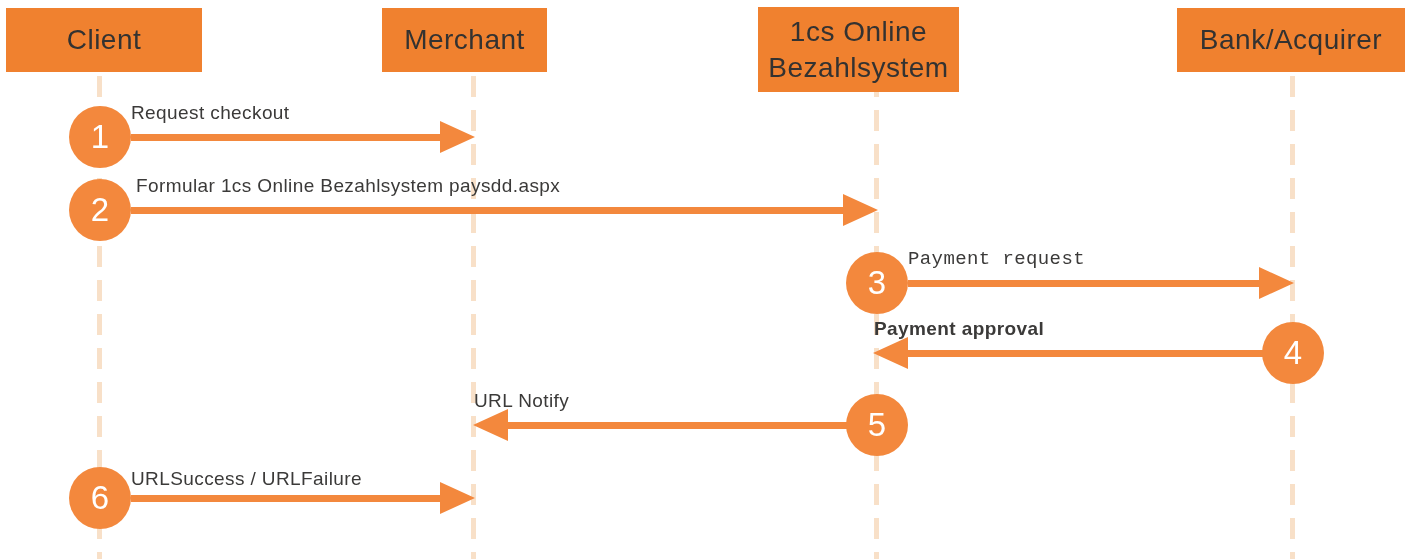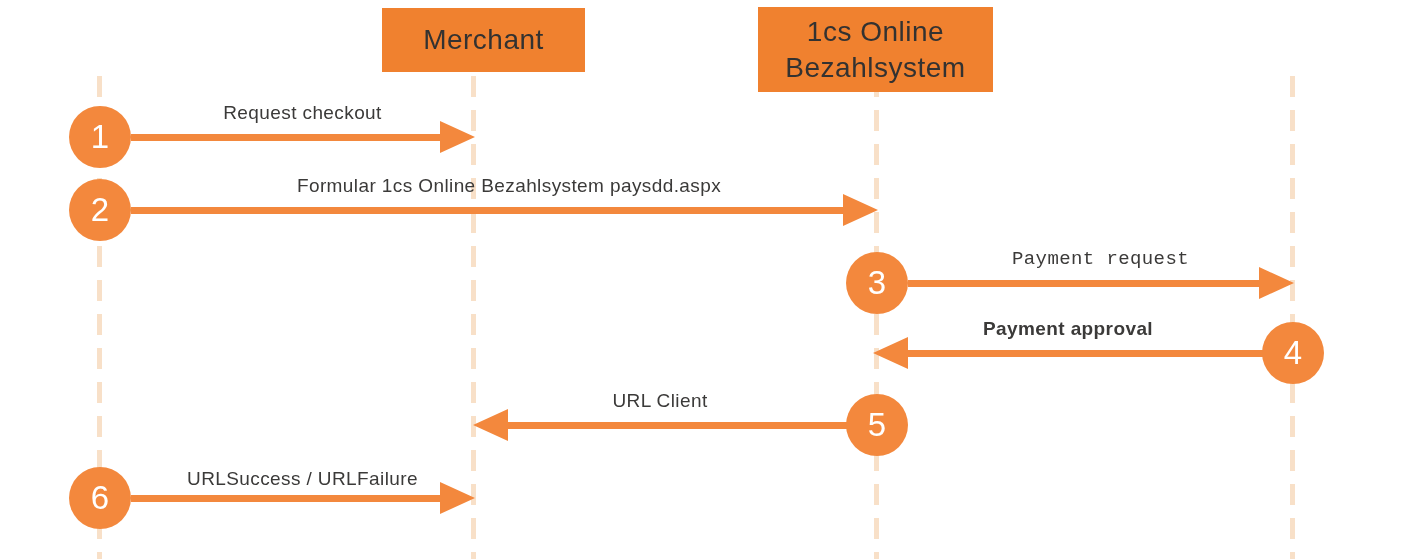--- a/index.html
+++ b/index.html
@@ -43,22 +43,22 @@
     color: #333231;
     display: flex;
     align-items: center;
     justify-content: center;
     text-align: center;
     font-size: 28px;
     letter-spacing: 0.5px;
     line-height: 36px;
   }
   .actor-box.client   { left: 6px;    width: 196px; height: 64px; }
-  .actor-box.merchant { left: 382px;  width: 203px; height: 64px; }
-  .actor-box.onecs    { left: 758px;  width: 235px; height: 85px; top: 7px; }
+  .actor-box.merchant { left: 382px;  width: 165px; height: 64px; }
+  .actor-box.onecs    { left: 758px;  width: 201px; height: 85px; top: 7px; }
   .actor-box.bank     { left: 1177px; width: 228px; height: 64px; }
 
   
   .msg { position: absolute; z-index: 4; }
 
   .step-circle {
     position: absolute;
     width: 62px;
     height: 62px;
     border-radius: 50%;
@@ -83,21 +83,21 @@
     border-bottom: 16px solid transparent;
   }
   .arrow-head.right { border-left: 35px solid #F3883D; }
   .arrow-head.left  { border-right: 35px solid #F3883D; }
 
   .msg-label {
     position: absolute;
     color: #3B3A39;
     font-size: 19px;
     letter-spacing: 0.4px;
-    text-align: center;
+    text-align: left;
     white-space: nowrap;
   }
 
   
   .c1 { left: 69px;   top: 106px; }
   .l1 { left: 131px;  top: 134px; width: 311px; }
   .h1 { left: 440px;  top: 121px; }
   .t1 { left: 131px;  top: 102px; width: 343px; }
 
   .c2 { left: 69px;   top: 179px; }
@@ -128,25 +128,31 @@
 </head>
 <body>
 
 <div id="canvas">
 
   <div class="lifeline client"></div>
   <div class="lifeline merchant"></div>
   <div class="lifeline onecs"></div>
   <div class="lifeline bank"></div>
 
+  <div class="actor-box client">
+    <span>Client</span>
+  </div>
   <div class="actor-box merchant">
     <span>Merchant</span>
   </div>
   <div class="actor-box onecs">
     <span>1cs Online Bezahlsystem</span>
+  </div>
+  <div class="actor-box bank">
+    <span>Bank/Acquirer</span>
   </div>
 
   <div class="msg">
     <div class="step-circle c1">1</div>
     <div class="msg-label t1">Request checkout</div>
     <div class="arrow-line l1"></div>
     <div class="arrow-head right h1"></div>
   </div>
 
   <div class="msg">
@@ -165,21 +171,21 @@
 
   <div class="msg">
     <div class="step-circle c4">4</div>
     <div class="msg-label t4">Payment approval</div>
     <div class="arrow-line l4"></div>
     <div class="arrow-head left h4"></div>
   </div>
 
   <div class="msg">
     <div class="step-circle c5">5</div>
-    <div class="msg-label t5">URL Client</div>
+    <div class="msg-label t5">URL Notify</div>
     <div class="arrow-line l5"></div>
     <div class="arrow-head left h5"></div>
   </div>
 
   <div class="msg">
     <div class="step-circle c6">6</div>
     <div class="msg-label t6">URLSuccess / URLFailure</div>
     <div class="arrow-line l6"></div>
     <div class="arrow-head right h6"></div>
   </div>

